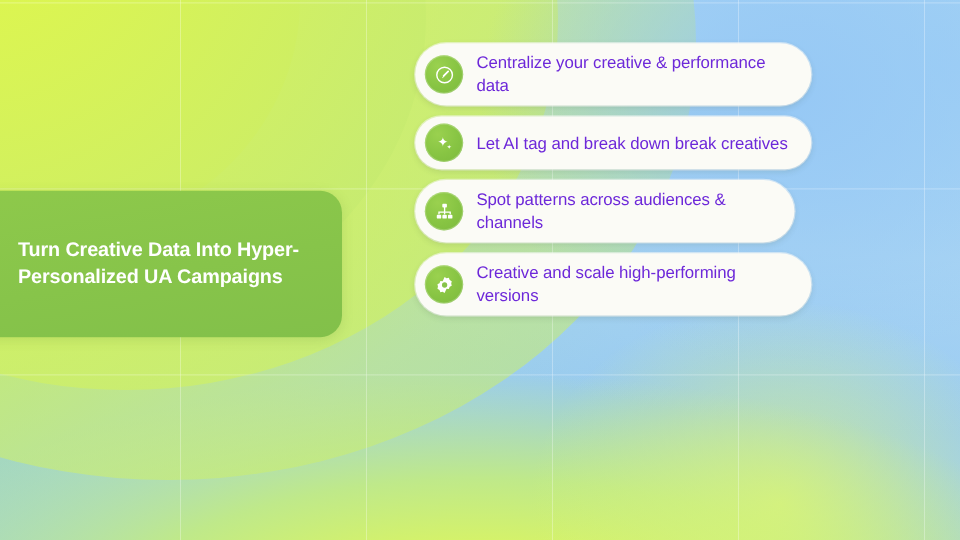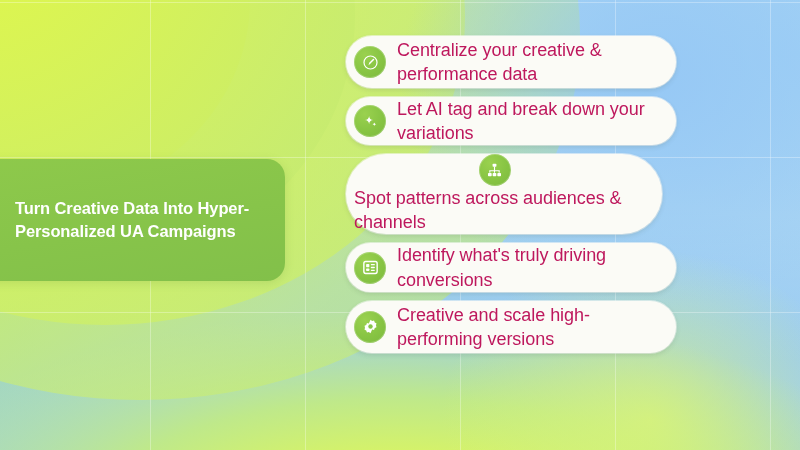--- a/index.html
+++ b/index.html
@@ -117,39 +117,39 @@
     background: #fbfbf6;
     border-radius: 999px;
     margin-bottom: 9px;
     padding: 0 16px 0 8px;
     box-shadow: 0 2px 5px rgba(60,90,60,0.16), 0 0 0 1px rgba(255,255,255,0.55);
     box-sizing: border-box;
   }
   .card.two-line { min-height: 52px; }
   .card.one-line { min-height: 44px; }
   .card.wide { width: 330px; }
-  .card.narrow { width: 316px; flex-direction: column; }
+  .card.narrow { width: 316px; }
 
   .icon-circle {
     flex: 0 0 auto;
     width: 32px;
     height: 32px;
     border-radius: 50%;
     background: radial-gradient(circle at 34% 28%, #9ad14f 0%, #87c443 55%, #7cb93e 100%);
     display: flex;
     align-items: center;
     justify-content: center;
     margin-right: 11px;
     box-shadow: inset 0 0 0 1px rgba(255,255,255,0.22);
   }
   .icon-circle svg { display: block; }
 
   .card-label {
-    color: #be185d;
-    font-size: 18px;
+    color: #6d28d9;
+    font-size: 14px;
     line-height: 1.34;
     font-weight: normal;
     letter-spacing: -0.05px;
   }
 </style>
 </head>
 <body>
 
 <div id="stage">
 
@@ -179,49 +179,36 @@
       <span class="card-label">Centralize your creative &amp; performance data</span>
     </div>
 
     <div class="card one-line wide">
       <span class="icon-circle">
         <svg width="17" height="17" viewBox="0 0 24 24" fill="none">
           <path d="M10 4.2c0 3.2-2.6 5.8-5.8 5.8 3.2 0 5.8 2.6 5.8 5.8 0-3.2 2.6-5.8 5.8-5.8C12.6 10 10 7.4 10 4.2z" fill="#ffffff"></path>
           <path d="M17.4 13.2c0 1.5-1.2 2.7-2.7 2.7 1.5 0 2.7 1.2 2.7 2.7 0-1.5 1.2-2.7 2.7-2.7-1.5 0-2.7-1.2-2.7-2.7z" fill="#ffffff"></path>
         </svg>
       </span>
-      <span class="card-label">Let AI tag and break down your variations</span>
+      <span class="card-label">Let AI tag and break down break creatives</span>
     </div>
 
     <div class="card two-line narrow">
       <span class="icon-circle">
         <svg width="17" height="17" viewBox="0 0 24 24" fill="none">
           <rect x="9.3" y="2.6" width="5.4" height="4.2" rx="1" fill="#ffffff"></rect>
           <path d="M12 6.8v3.4M5.4 14.4v-2.1h13.2v2.1M12 10.2v4.2" stroke="#ffffff" stroke-width="1.6" stroke-linecap="round"></path>
           <rect x="2.8" y="15.6" width="5.2" height="4.4" rx="1" fill="#ffffff"></rect>
           <rect x="9.4" y="15.6" width="5.2" height="4.4" rx="1" fill="#ffffff"></rect>
           <rect x="16" y="15.6" width="5.2" height="4.4" rx="1" fill="#ffffff"></rect>
         </svg>
       </span>
       <span class="card-label">Spot patterns across audiences &amp; channels</span>
     </div>
 
-    <div class="card one-line wide">
-      <span class="icon-circle">
-        <svg width="17" height="17" viewBox="0 0 24 24" fill="none">
-          <rect x="2.6" y="3.6" width="18.8" height="16.8" rx="2.6" stroke="#ffffff" stroke-width="2"></rect>
-          <rect x="5.8" y="7" width="4.6" height="4.6" rx="1" fill="#ffffff"></rect>
-          <rect x="5.8" y="13.4" width="4.6" height="3.6" rx="1" fill="#ffffff"></rect>
-          <rect x="12.4" y="7" width="5.8" height="1.9" rx="0.9" fill="#ffffff"></rect>
-          <rect x="12.4" y="11" width="5.8" height="1.9" rx="0.9" fill="#ffffff"></rect>
-          <rect x="12.4" y="15" width="5.8" height="1.9" rx="0.9" fill="#ffffff"></rect>
-        </svg>
-      </span>
-      <span class="card-label">Identify what's truly driving conversions</span>
-    </div>
 
 
 
     <div class="card two-line wide">
       <span class="icon-circle">
         <svg width="17" height="17" viewBox="0 0 24 24" fill="none">
           <path d="M12 2.6l2.3 1.5 2.7-.5 1 2.6 2.4 1.3-.6 2.7.6 2.7-2.4 1.3-1 2.6-2.7-.5L12 21.4l-2.3-1.5-2.7.5-1-2.6-2.4-1.3.6-2.7-.6-2.7 2.4-1.3 1-2.6 2.7.5L12 2.6z" fill="#ffffff"></path>
           <circle cx="12" cy="12" r="3.1" fill="#87c44a"></circle>
         </svg>
       </span>

